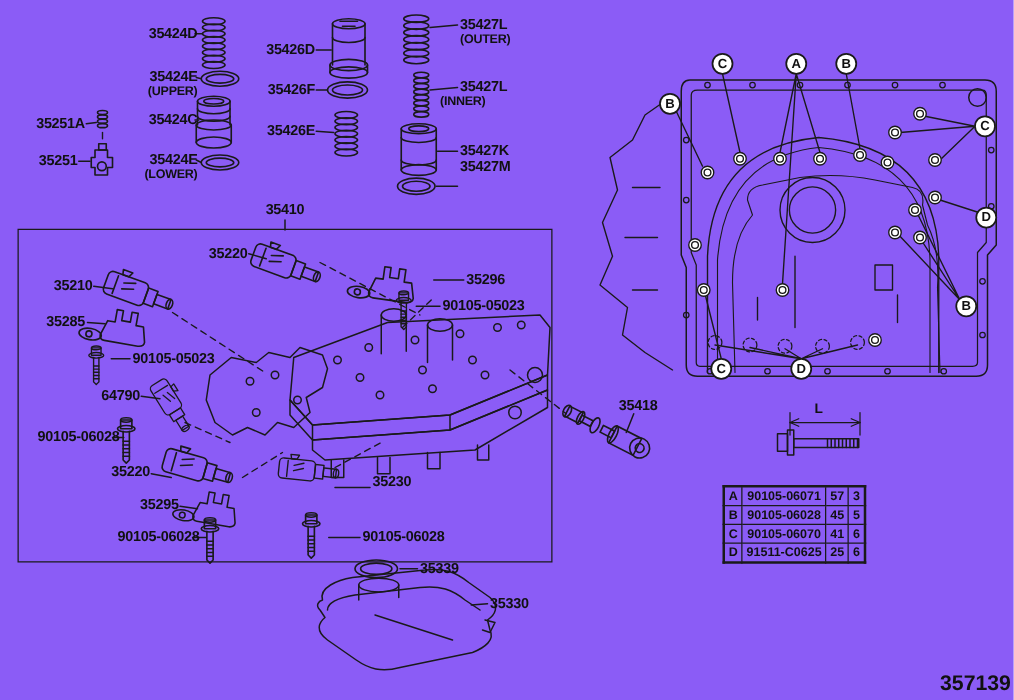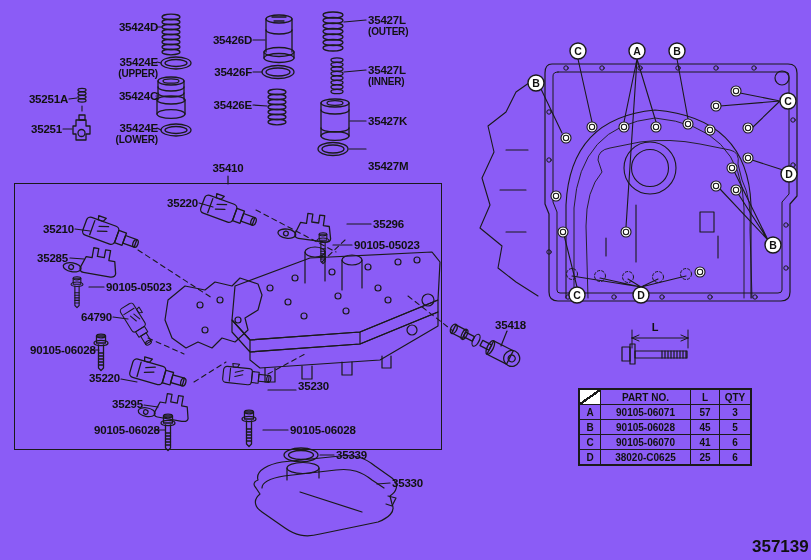--- a/index.html
+++ b/index.html
@@ -452,23 +452,23 @@
 <div class="lbl r" style="left:20px;top:93px;width:48px;">35251A</div>
 <div class="lbl r" style="left:22px;top:123px;width:40px;">35251</div>
 <div class="lbl r" style="left:102px;top:122px;width:56px;">35424E</div>
 <div class="lbl r sub" style="left:102px;top:134px;width:56px;">(LOWER)</div>
 <div class="lbl r" style="left:208px;top:34px;width:44px;">35426D</div>
 <div class="lbl r" style="left:208px;top:66px;width:44px;">35426F</div>
 <div class="lbl r" style="left:208px;top:99px;width:44px;">35426E</div>
 <div class="lbl" style="left:368px;top:14px;">35427L</div>
 <div class="lbl sub" style="left:368px;top:26px;">(OUTER)</div>
 <div class="lbl" style="left:368px;top:64px;">35427L</div>
-<div class="lbl sub" style="left:368px;top:76px;">(INNER)</div>
+<div class="lbl sub" style="left:352px;top:76px;">(INNER)</div>
 <div class="lbl" style="left:368px;top:115px;">35427K</div>
-<div class="lbl" style="left:368px;top:160px;">35427M</div>
+<div class="lbl" style="left:368px;top:128px;">35427M</div>
 
 <div class="lbl c" style="left:193px;top:162px;width:70px;">35410</div>
 <div class="lbl r" style="left:160px;top:197px;width:38px;">35220</div>
 <div class="lbl r" style="left:36px;top:223px;width:38px;">35210</div>
 <div class="lbl" style="left:373px;top:218px;">35296</div>
 <div class="lbl" style="left:354px;top:239px;">90105-05023</div>
 <div class="lbl r" style="left:32px;top:252px;width:36px;">35285</div>
 <div class="lbl" style="left:106px;top:281px;">90105-05023</div>
 <div class="lbl r" style="left:74px;top:311px;width:38px;">64790</div>
 <div class="lbl" style="left:30px;top:344px;">90105-06028</div>
@@ -490,47 +490,41 @@
 <div class="callout" style="left:780px;top:93px;">C</div>
 <div class="callout" style="left:781px;top:166px;">D</div>
 <div class="callout" style="left:765px;top:237px;">B</div>
 <div class="callout" style="left:569px;top:287px;">C</div>
 <div class="callout" style="left:633px;top:287px;">D</div>
 
 <div class="dimL">L</div>
 
 <table class="bolts">
   <tbody>
-        <tr>
-    <td class="diag"></td>
-    <th style="width:83px;">PART NO.</th>
-    <th style="width:22px;">L</th>
-    <th style="width:24px;">QTY</th>
-  </tr>
   <tr>
     <td>A</td>
     <td>90105-06071</td>
     <td>57</td>
     <td>3</td>
   </tr>
   <tr>
     <td>B</td>
     <td>90105-06028</td>
     <td>45</td>
     <td>5</td>
   </tr>
   <tr>
     <td>C</td>
     <td>90105-06070</td>
     <td>41</td>
     <td>6</td>
   </tr>
   <tr>
     <td>D</td>
-    <td>38020-C0625</td>
+    <td>91511-C0625</td>
     <td>25</td>
     <td>6</td>
   </tr>
 </tbody>
     </table>
 
 <div class="fig">357139</div>
 
 </div>
 

